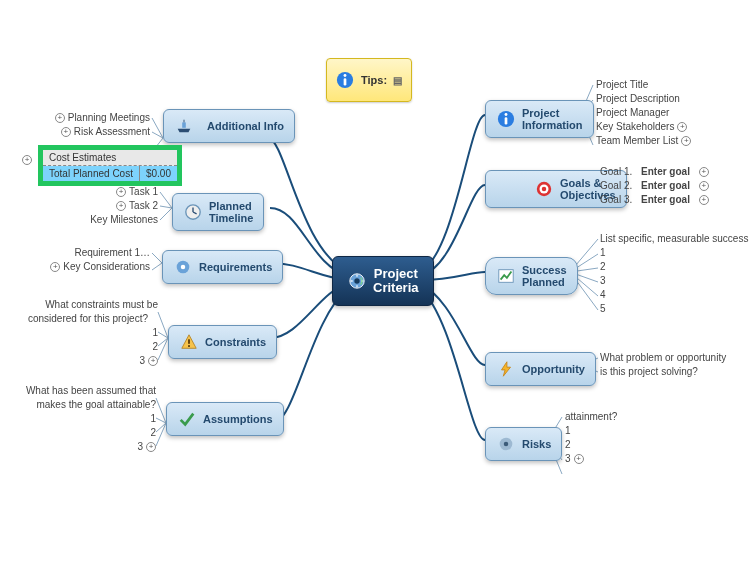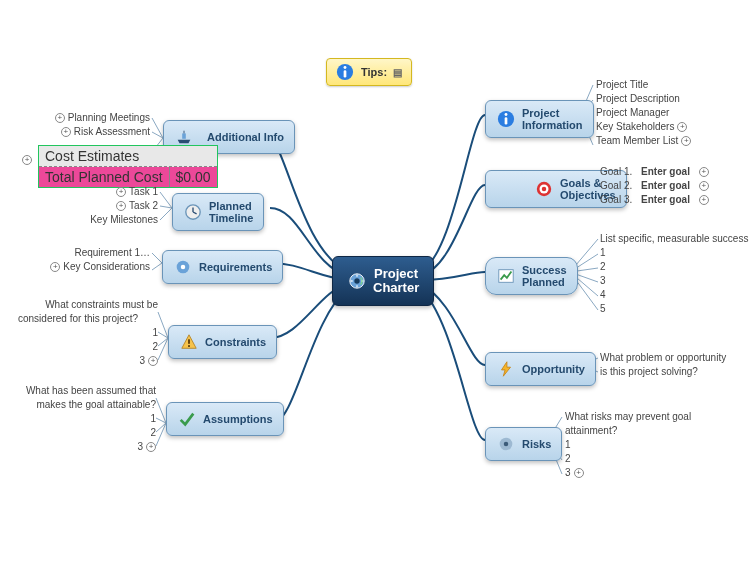--- a/index.html
+++ b/index.html
@@ -66,34 +66,34 @@
   font-size: 8px; color: #555; line-height: 8px;
 }
 
 .tips {
   position: absolute;
   top: 58px; left: 326px;
   display: flex; align-items: center; gap: 6px;
   background: linear-gradient(#fff6c8,#ffe77a);
   border: 1px solid #d4b820;
   border-radius: 4px;
-  padding: 3px 8px;
+  padding: 11px 8px;
   font-weight: bold;
   font-size: 11px;
   color: #333;
   box-shadow: 0 1px 2px rgba(0,0,0,0.2);
 }
 .tips .extra { font-size: 10px; color: #666; }
 
 .cost-table {
   position: absolute;
   top: 145px; left: 38px;
-  font-size: 14px;
-  border: 1px solid #22c55e;
-  background: #ec4899;
+  font-size: 10px;
+  border: 5px solid #22c55e;
+  background: #7dd3fc;
 }
 .cost-table .hdr {
   background: #e8e8e8;
   border-bottom: 1px dashed #888;
   padding: 2px 6px;
 }
 .cost-table .row2 { display: flex; }
 .cost-table .row2 > div { padding: 2px 6px; border-right: 1px solid #888; }
 .cost-table .row2 > div:last-child { border-right: none; }
 .outer-plus {
@@ -187,25 +187,25 @@
   <span class="icon-box">
     <svg viewBox="0 0 20 20">
           <circle cx="10" cy="10" r="8" fill="#6aa2d8" stroke="#fff" stroke-width="1"></circle>
           <circle cx="10" cy="10" r="3" fill="#163a5d"></circle>
           <path d="M10 2 l1 3 l-2 0z M10 18 l1 -3 l-2 0z M2 10 l3 1 l0 -2z M18 10 l-3 1 l0 -2z" fill="#fff"></path>
           <path d="M14 6 a6 6 0 0 1 0 8" fill="none" stroke="#7fd68a" stroke-width="1.5"></path>
         </svg>
   </span>
   <span style="line-height:14px;">
     <span>Project</span><br>
-    <span>Charter</span>
-  </span>
-</div>
-
-<div class="node child" style="left:163px; top:120px;gap:13px;">
+    <span>Criteria</span>
+  </span>
+</div>
+
+<div class="node child" style="left:163px; top:109px;gap:13px;">
   <span class="icon-box">
     <svg viewBox="0 0 20 20">
           <path d="M3 13 h14 l-2 4 h-10 z" fill="#2b4d73"></path>
           <rect x="8" y="6" width="4" height="6" fill="#6aa2d8"></rect>
           <path d="M10 3 v3" stroke="#2b4d73" stroke-width="1"></path>
         </svg>
   </span>
   <span>Additional Info</span>
 </div>
 <div class="detail left" style="left:48px; top:111px; width:102px; text-align:right;">
@@ -280,21 +280,21 @@
           <rect x="9" y="7" width="2" height="5" fill="#5a3b0a"></rect>
           <rect x="9" y="13.5" width="2" height="2" fill="#5a3b0a"></rect>
         </svg>
   </span>
   <span>Constraints</span>
 </div>
 <div class="detail left" style="left:18px; top:298px; width:140px; text-align:right;">
   <div class="row" style="justify-content:flex-end;">
         <span>What constraints must be</span>
       </div>
-  <div class="row" style="justify-content:flex-start;">
+  <div class="row" style="justify-content:center;">
         <span>considered for this project?</span>
       </div>
   <div class="row" style="justify-content:flex-end;">
         <span>1</span>
       </div>
   <div class="row" style="justify-content:flex-end;">
         <span>2</span>
       </div>
   <div class="row" style="justify-content:flex-end;">
         <span>3</span>
@@ -435,23 +435,20 @@
   <span class="icon-box">
     <svg viewBox="0 0 20 20">
           <circle cx="10" cy="10" r="7" fill="#9db9d2"></circle>
           <circle cx="10" cy="10" r="2.5" fill="#3c5c7a"></circle>
         </svg>
   </span>
   <span>Risks</span>
 </div>
 <div class="detail right" style="left:565px; top:410px;">
   <div class="row">
-        <span>What risks may prevent goal</span>
-      </div>
-  <div class="row">
         <span>attainment?</span>
       </div>
   <div class="row">
         <span>1</span>
       </div>
   <div class="row">
         <span>2</span>
       </div>
   <div class="row">
         <span>3</span>

